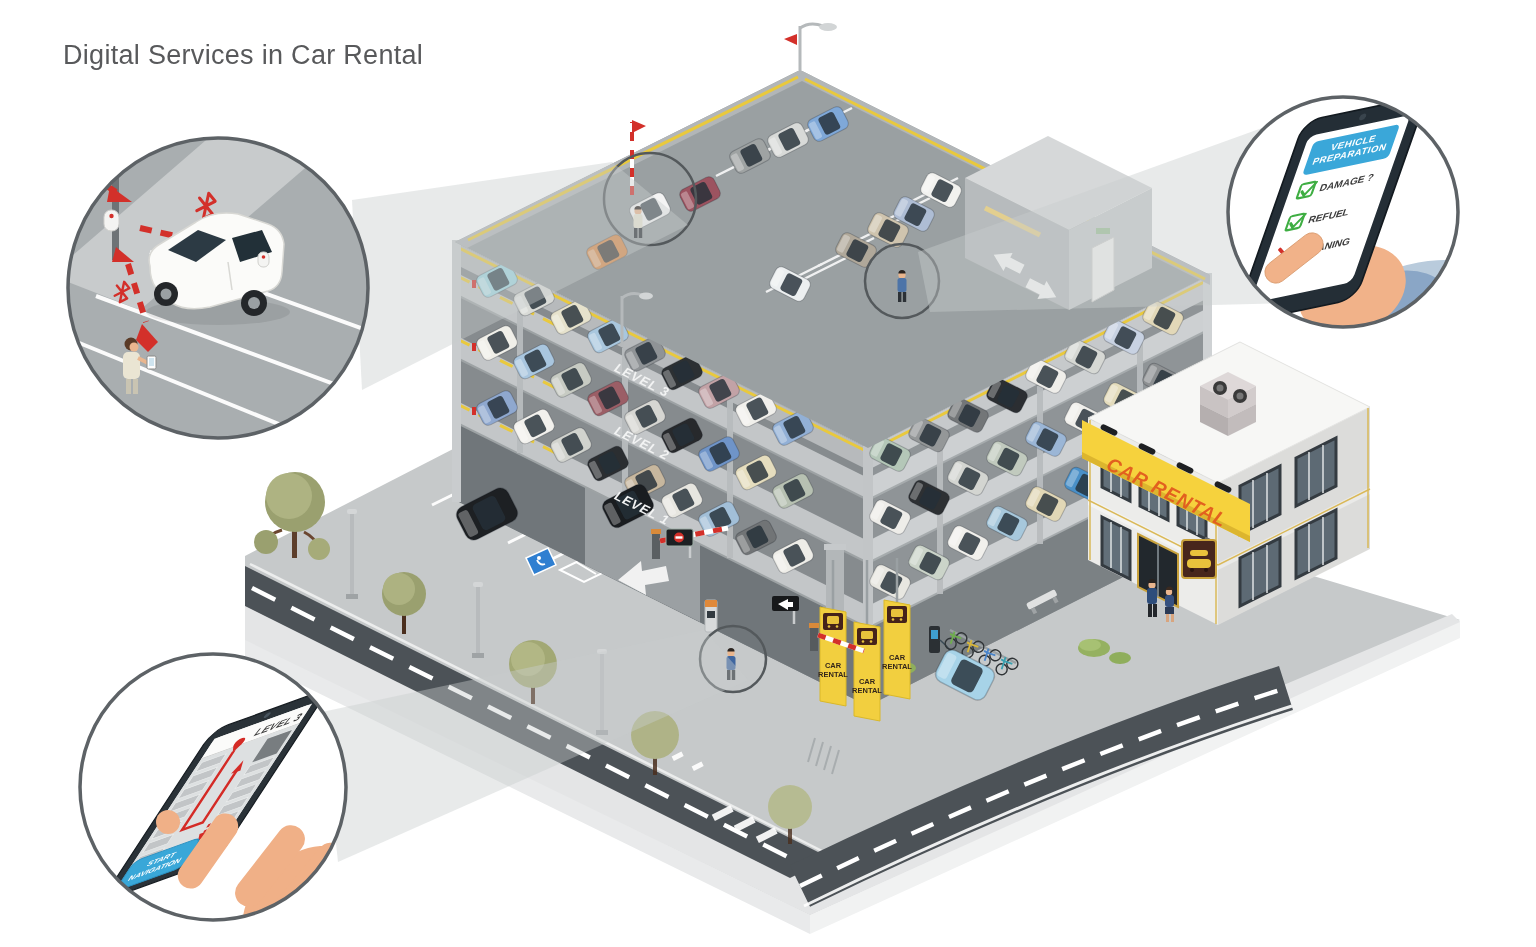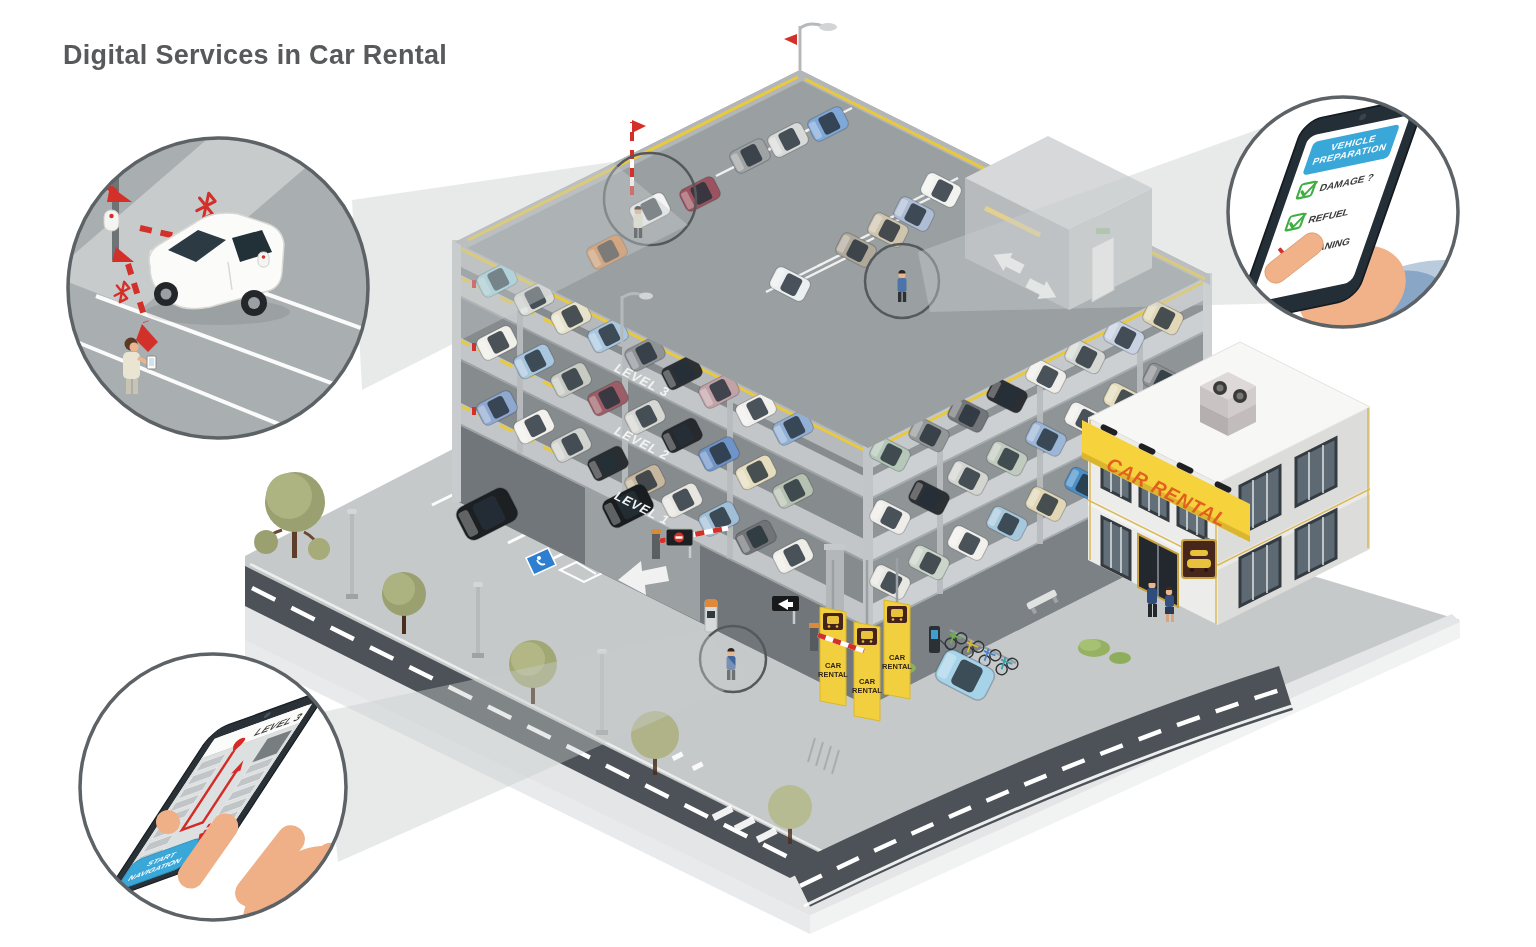--- a/index.html
+++ b/index.html
@@ -1,19 +1,19 @@
 <!DOCTYPE html>
 <html><head>
 <meta charset="utf-8">
 <style>
   html,body{margin:0;padding:0;background:#ffffff;}
   .stage{position:relative;width:1536px;height:947px;background:#ffffff;overflow:hidden;
          font-family:"Liberation Sans",sans-serif;}
   .stage svg{position:absolute;left:0;top:0;}
-  .title{position:absolute;left:63px;top:40px;font-size:27px;font-weight:bold;color:#58595b;
+  .title{position:absolute;left:63px;top:40px;font-size:27px;font-weight:normal;color:#58595b;
          letter-spacing:.3px;}
   text{font-family:"Liberation Sans",sans-serif;}
 </style>
 </head>
 <body>
 
 <div class="stage">
 <svg width="1536" height="947" viewBox="0 0 1536 947">
 <defs>
   <clipPath id="clip-tl">

